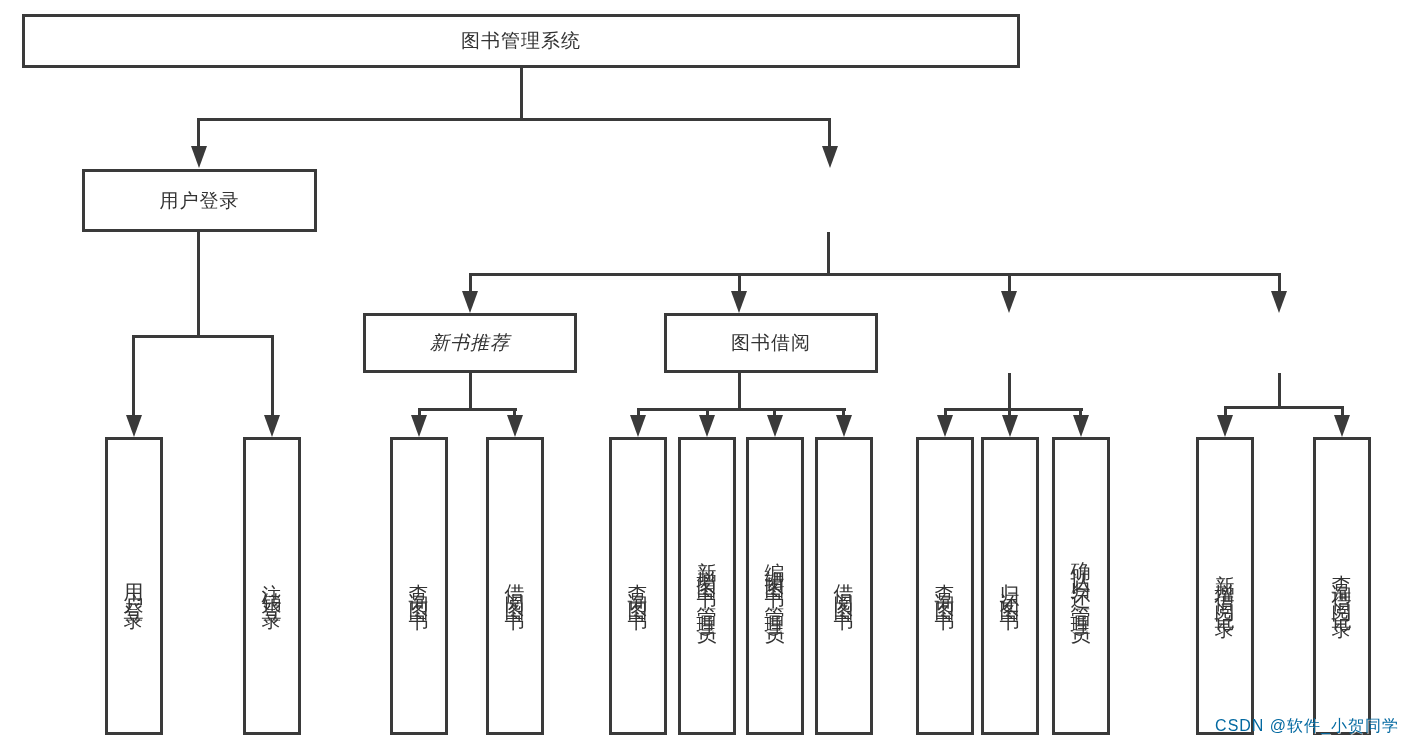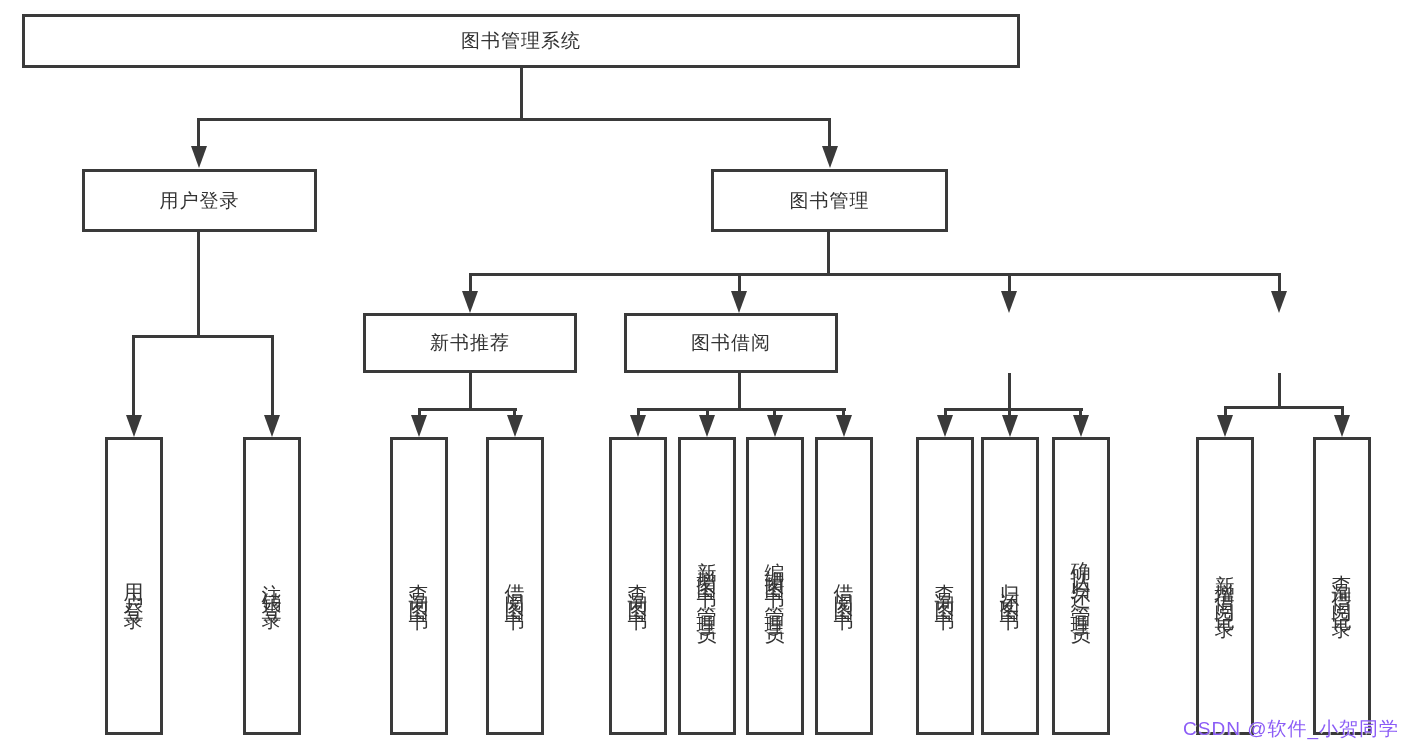--- a/index.html
+++ b/index.html
@@ -56,41 +56,40 @@
     width: 0;
     height: 0;
     border-left: 8px solid transparent;
     border-right: 8px solid transparent;
     border-top: 22px solid #3a3a3a;
   }
   .watermark {
     position: absolute;
     top: 716px;
     right: 6px;
-    font-size: 19px;
-    color: #8b5cf6;
+    font-size: 16px;
+    color: #0369a1;
     letter-spacing: 1px;
     z-index: 10;
     text-shadow: 1px 1px 0 rgba(255,255,255,0.7);
   }
 </style>
 </head>
 <body>
 
 <div id="canvas">
 
   <div class="node" style="left:22px; top:14px; width:998px; height:54px;">图书管理系统</div>
 
   <div class="node" style="left:82px; top:169px; width:235px; height:63px;">用户登录</div>
 
-  <div class="node" style="left:711px; top:169px; width:237px; height:63px;">图书管理</div>
 
-  <div class="node" style="left:363px; top:313px; width:214px; height:60px;">新书推荐</div>
+  <div class="node" style="left:363px; top:313px; width:214px; height:60px;font-style:italic;">新书推荐</div>
 
-  <div class="node" style="left:624px; top:313px; width:214px; height:60px;">图书借阅</div>
+  <div class="node" style="left:664px; top:313px; width:214px; height:60px;">图书借阅</div>
 
 
 
   <div class="leaf" style="left:105px;">
       <span class="vtext">用户登录</span>
     </div>
   <div class="leaf" style="left:243px;">
       <span class="vtext">注销登录</span>
     </div>
   <div class="leaf" style="left:390px;">

